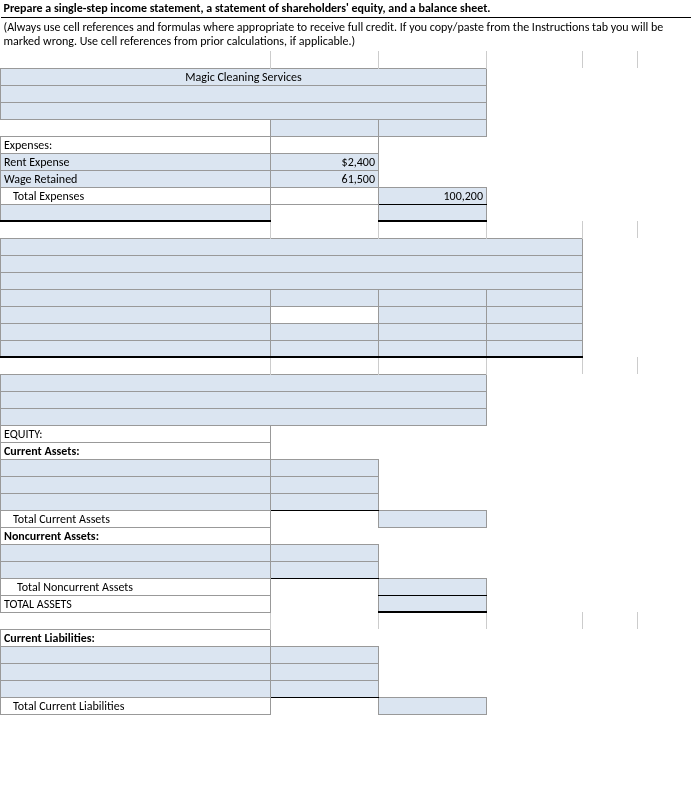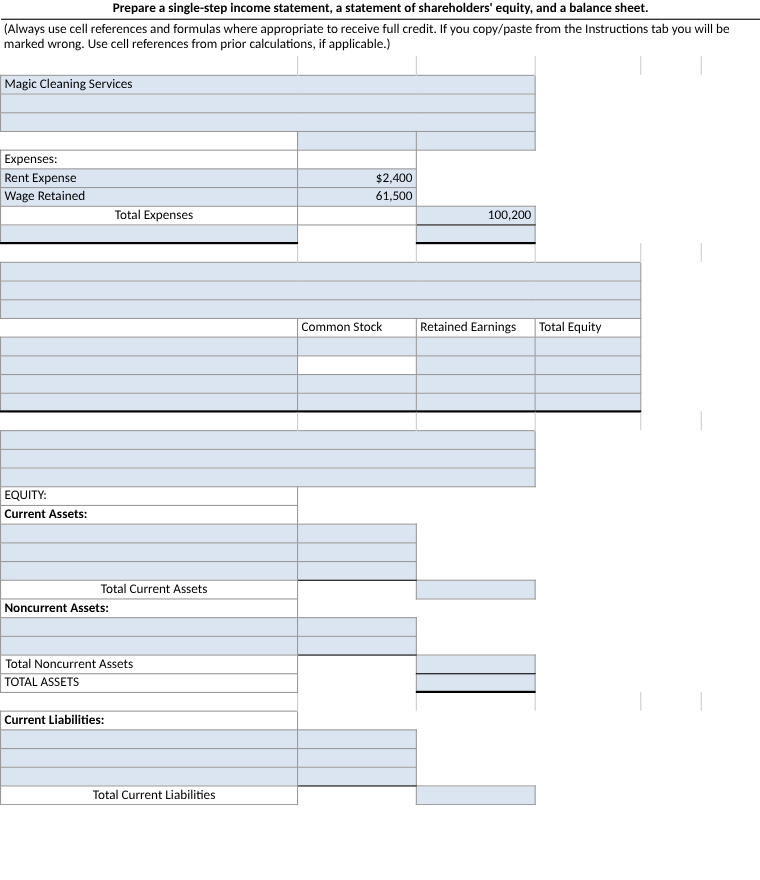--- a/index.html
+++ b/index.html
@@ -20,28 +20,27 @@
     border: 1px solid #999;
     height: 17px;
     padding: 1px 3px;
     vertical-align: middle;
     overflow: hidden;
     white-space: nowrap;
   }
   td.noborder { border: none; }
   .shade { background: #dbe5f1; }
   .bold { font-weight: bold; }
-  .center { text-align: left; }
+  .center { text-align: center; }
   .right { text-align: right; }
-  .indent1 { padding-left: 12px; text-align: center; }
-  .indent2 { padding-left: 4px; }
+  .indent1 { padding-left: 12px; }
+  .indent2 { padding-left: 16px; }
   .header-row td {
     border: none;
     border-bottom: 1px solid #000;
-    text-align: center;
   }
   .instr td {
     border-left: none;
     border-right: none;
     border-top: none;
     border-bottom: none;
     white-space: normal;
     padding: 1px 3px;
   }
   .thick-bottom { border-bottom: 2px solid #000 !important; }
@@ -176,28 +175,20 @@
     <td colspan="4" class="shade"></td>
     <td class="noborder"></td>
         <td class="noborder"></td>
   </tr>
   <tr>
     <td colspan="4" class="shade"></td>
     <td class="noborder"></td>
         <td class="noborder"></td>
   </tr>
   <tr>
-    <td class="noborder"></td>
-    <td class="center">Common Stock</td>
-    <td class="center">Retained Earnings</td>
-    <td class="center">Total Equity</td>
-    <td class="noborder"></td>
-        <td class="noborder"></td>
-  </tr>
-  <tr>
     <td class="shade"></td>
     <td class="shade"></td>
     <td class="shade"></td>
     <td class="shade"></td>
     <td class="noborder"></td>
         <td class="noborder"></td>
   </tr>
   <tr>
     <td class="shade"></td>
     <td class="noborder"></td>

